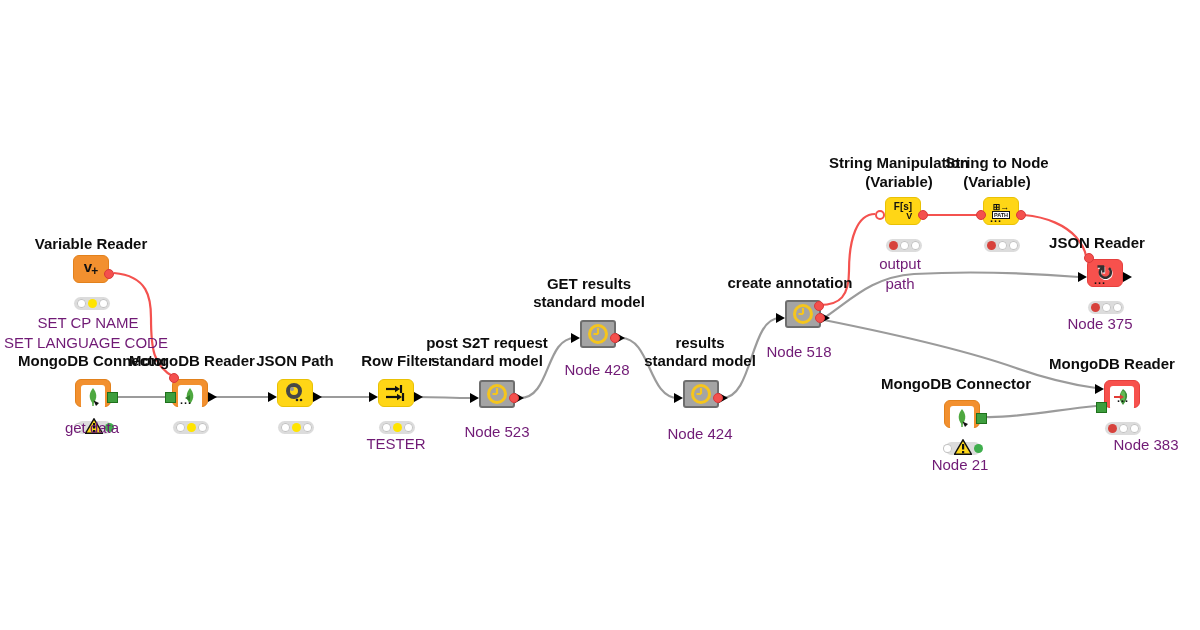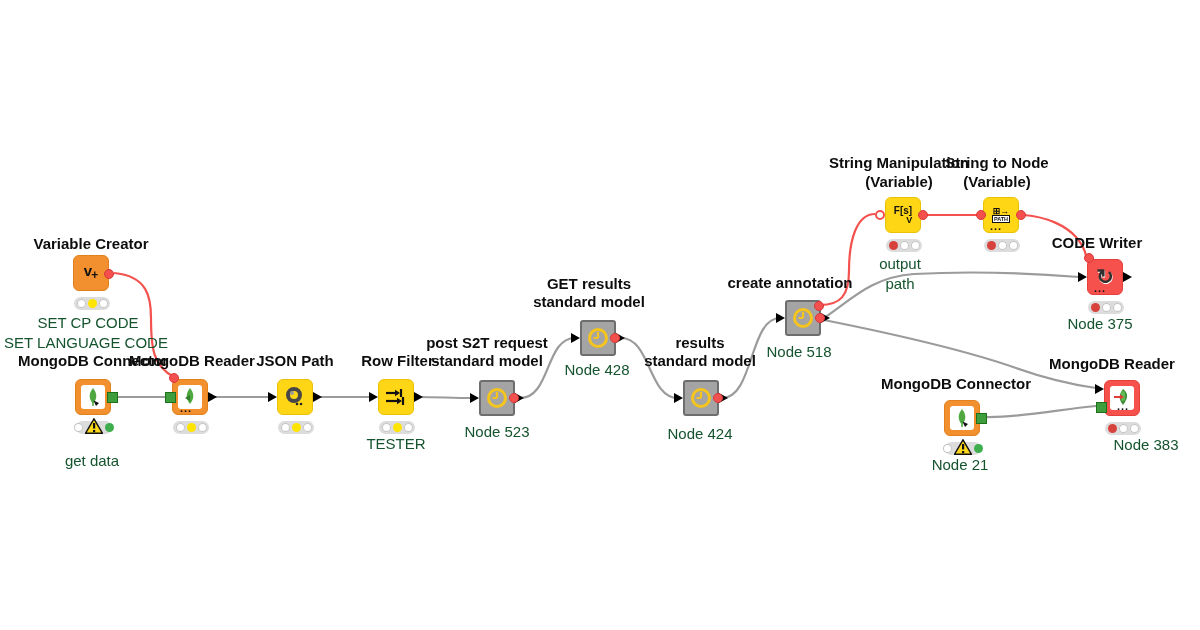--- a/index.html
+++ b/index.html
@@ -3,33 +3,33 @@
 <meta charset="utf-8">
 <style>
   html,body{margin:0;padding:0;}
   body{font-family:"Liberation Sans",sans-serif;}
   #canvas{position:relative;width:1200px;height:630px;background:#ffffff;overflow:hidden;}
   #wires{position:absolute;left:0;top:0;z-index:1;}
   .wire{fill:none;stroke-width:2.2px;}
   .wire.gray{stroke:#9b9b9b;}
   .wire.red{stroke:#f4524f;}
 
-  .node{position:absolute;width:36px;height:36px;border-radius:6px;box-sizing:border-box;z-index:3;}
+  .node{position:absolute;width:36px;height:28px;border-radius:6px;box-sizing:border-box;z-index:3;}
   .node.orange{background:#f2902f;border:1px solid #e2811c;}
   .node.yellow{background:#ffd616;border:1px solid #e9c105;}
   .node.gray{background:#a4a4a4;border:2px solid #6e6e6e;border-radius:3px;}
   .node.red{background:#f7514d;border:1px solid #e53f3d;}
 
   .inner{position:absolute;left:5px;top:5px;width:24px;height:24px;background:#fff;border-radius:3px;
          display:flex;align-items:center;justify-content:center;}
   .icon-center{position:absolute;left:0;top:0;width:100%;height:100%;display:flex;align-items:center;justify-content:center;}
 
   .ntitle{position:absolute;z-index:4;transform:translateX(-50%);font-size:15px;font-weight:bold;color:#0d0d0d;
           white-space:nowrap;line-height:18px;}
-  .nlabel{position:absolute;z-index:4;transform:translateX(-50%);font-size:15px;color:#14532d;
+  .nlabel{position:absolute;z-index:4;transform:translateX(-50%);font-size:15px;color:#701a75;
           white-space:nowrap;line-height:18px;}
 
   .lights{position:absolute;left:0;top:41px;width:36px;height:13px;background:#dcdcdc;border-radius:7px;
           display:flex;align-items:center;justify-content:center;gap:2px;z-index:4;}
   .dot{width:9px;height:9px;border-radius:50%;flex:0 0 auto;}
   .dot.off{background:#ffffff;box-shadow:inset 0 0 0 1px #c2c2c2;}
   .dot.yellow{background:#ffe400;}
   .dot.green{background:#3fae4d;}
   .dot.red{background:#d7423c;}
   .dot.warn{width:18px;height:16px;border-radius:0;background:none;margin-top:-4px;z-index:5;}
@@ -65,43 +65,43 @@
     <path class="wire gray" d="M 621 338 C 651 338 648 398 678 398"></path>
     <path class="wire gray" d="M 722 398 C 754 398 749 318 780 318"></path>
     <path class="wire red" d="M 820 305 C 840 305 849 296 849 271 C 849 239 857 214 875 214"></path>
     <path class="wire red" d="M 925 215 L 980 215"></path>
     <path class="wire red" d="M 1024 215 C 1048 217 1066 226 1076 237 C 1082 244 1085 250 1086 256"></path>
     <path class="wire gray" d="M 824 318 C 852 299 872 277 914 274 C 968 271 1028 273 1079 277"></path>
     <path class="wire gray" d="M 824 320 C 884 332 962 349 1016 368 C 1050 380 1075 385 1096 388"></path>
     <path class="wire gray" d="M 985 417 C 1022 418 1060 409 1096 406"></path>
   </svg>
 
-  <div class="ntitle" style="left:91px;top:235px">Variable Creator</div>
+  <div class="ntitle" style="left:91px;top:235px">Variable Reader</div>
   <div class="ntitle" style="left:93px;top:352px">MongoDB Connector</div>
   <div class="ntitle" style="left:192px;top:352px">MongoDB Reader</div>
   <div class="ntitle" style="left:295px;top:352px">JSON Path</div>
   <div class="ntitle" style="left:400px;top:352px">Row Filter-</div>
   <div class="ntitle" style="left:487px;top:334px">post S2T request</div>
   <div class="ntitle" style="left:487px;top:352px">standard model</div>
   <div class="ntitle" style="left:589px;top:275px">GET results</div>
   <div class="ntitle" style="left:589px;top:293px">standard model</div>
   <div class="ntitle" style="left:700px;top:334px">results</div>
   <div class="ntitle" style="left:700px;top:352px">standard model</div>
   <div class="ntitle" style="left:790px;top:274px">create annotation</div>
   <div class="ntitle" style="left:899px;top:154px">String Manipulation</div>
   <div class="ntitle" style="left:899px;top:173px">(Variable)</div>
   <div class="ntitle" style="left:997px;top:154px">String to Node</div>
   <div class="ntitle" style="left:997px;top:173px">(Variable)</div>
-  <div class="ntitle" style="left:1097px;top:234px">CODE Writer</div>
+  <div class="ntitle" style="left:1097px;top:234px">JSON Reader</div>
   <div class="ntitle" style="left:956px;top:375px">MongoDB Connector</div>
   <div class="ntitle" style="left:1112px;top:355px">MongoDB Reader</div>
 
-  <div class="nlabel" style="left:88px;top:314px">SET CP CODE</div>
+  <div class="nlabel" style="left:88px;top:314px">SET CP NAME</div>
   <div class="nlabel" style="left:86px;top:334px">SET LANGUAGE CODE</div>
-  <div class="nlabel" style="left:92px;top:452px">get data</div>
+  <div class="nlabel" style="left:92px;top:419px">get data</div>
   <div class="nlabel" style="left:396px;top:435px">TESTER</div>
   <div class="nlabel" style="left:497px;top:423px">Node 523</div>
   <div class="nlabel" style="left:597px;top:361px">Node 428</div>
   <div class="nlabel" style="left:700px;top:425px">Node 424</div>
   <div class="nlabel" style="left:799px;top:343px">Node 518</div>
   <div class="nlabel" style="left:900px;top:255px">output</div>
   <div class="nlabel" style="left:900px;top:275px">path</div>
   <div class="nlabel" style="left:1100px;top:315px">Node 375</div>
   <div class="nlabel" style="left:960px;top:456px">Node 21</div>
   <div class="nlabel" style="left:1146px;top:436px">Node 383</div>

